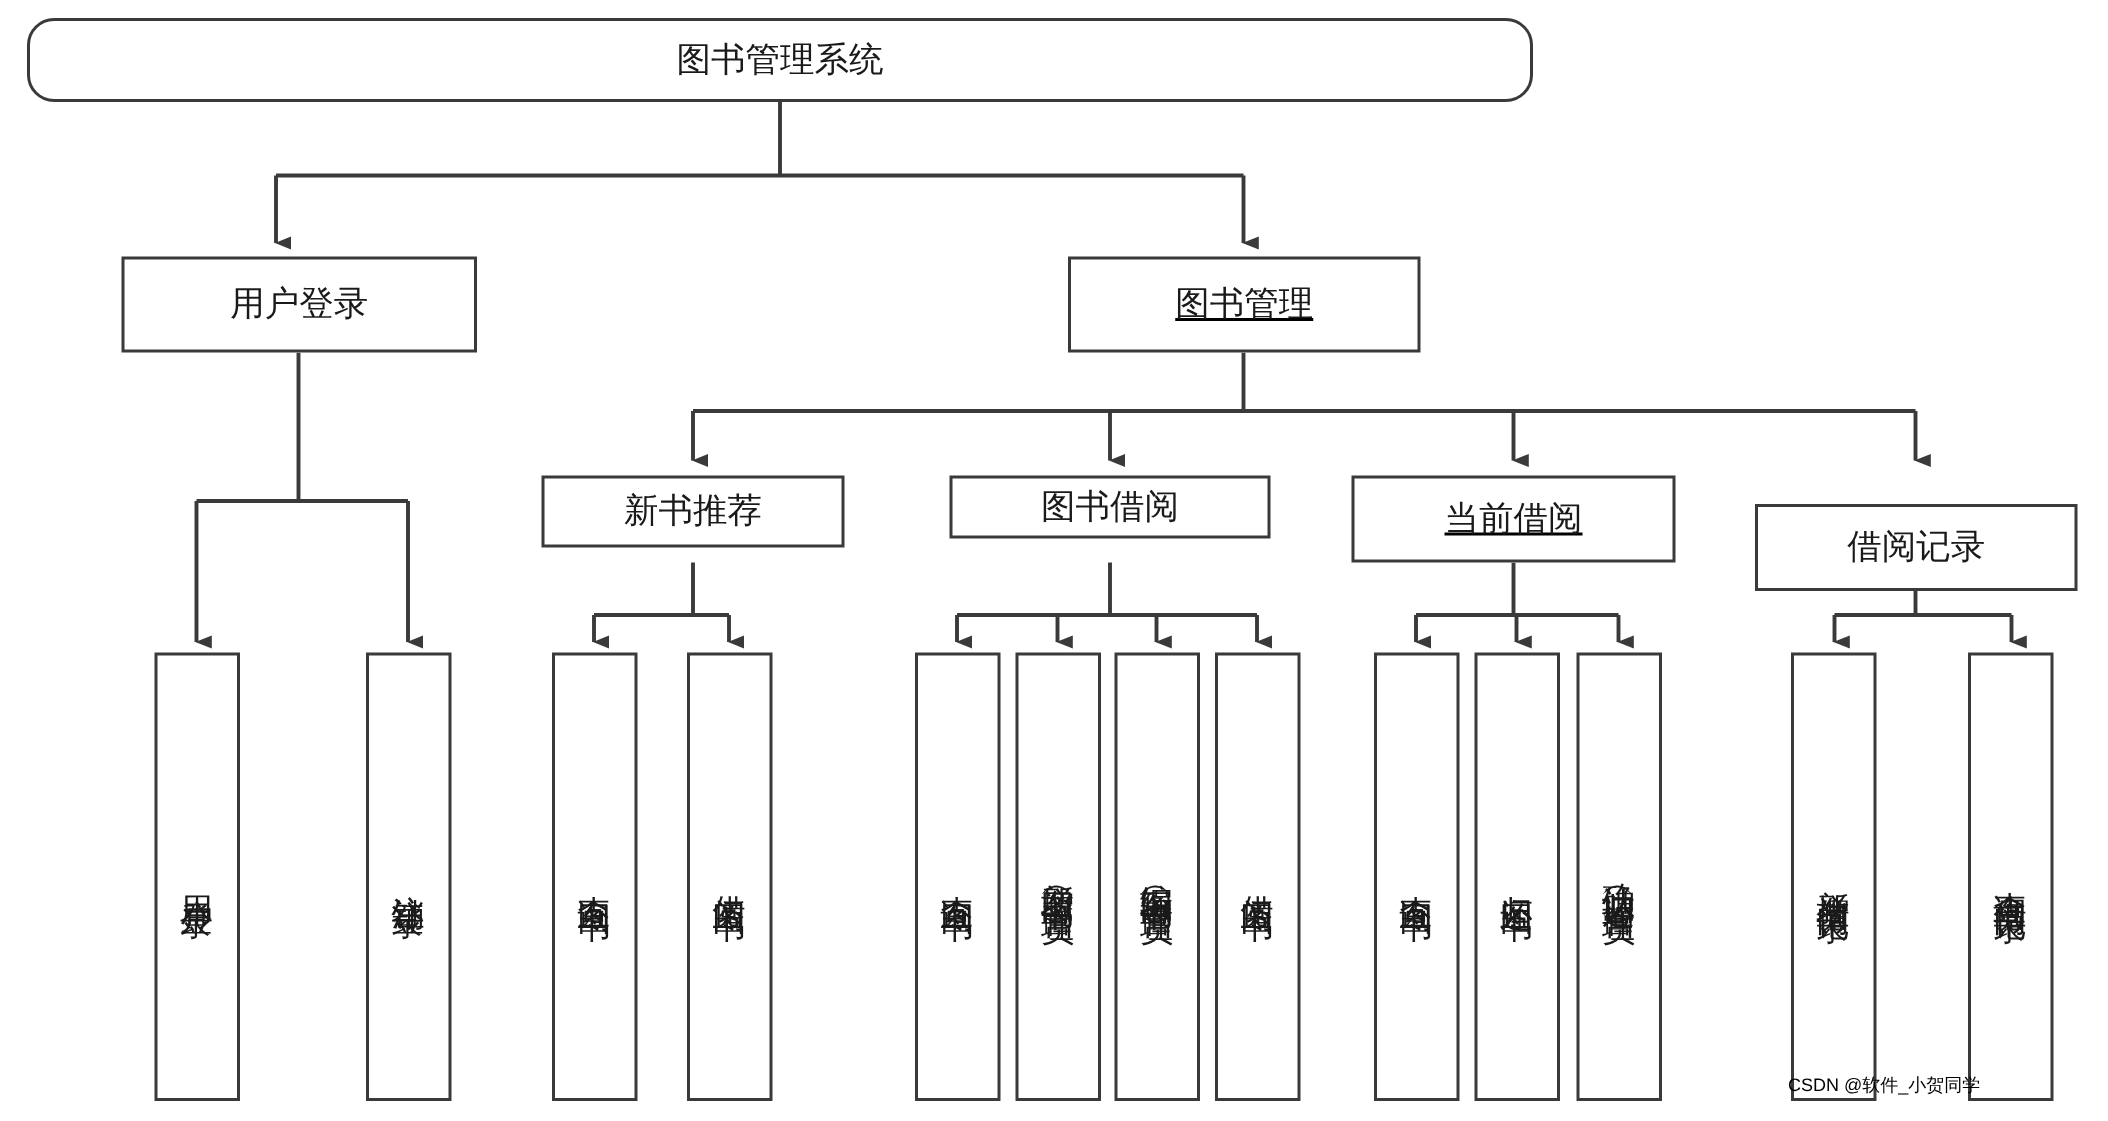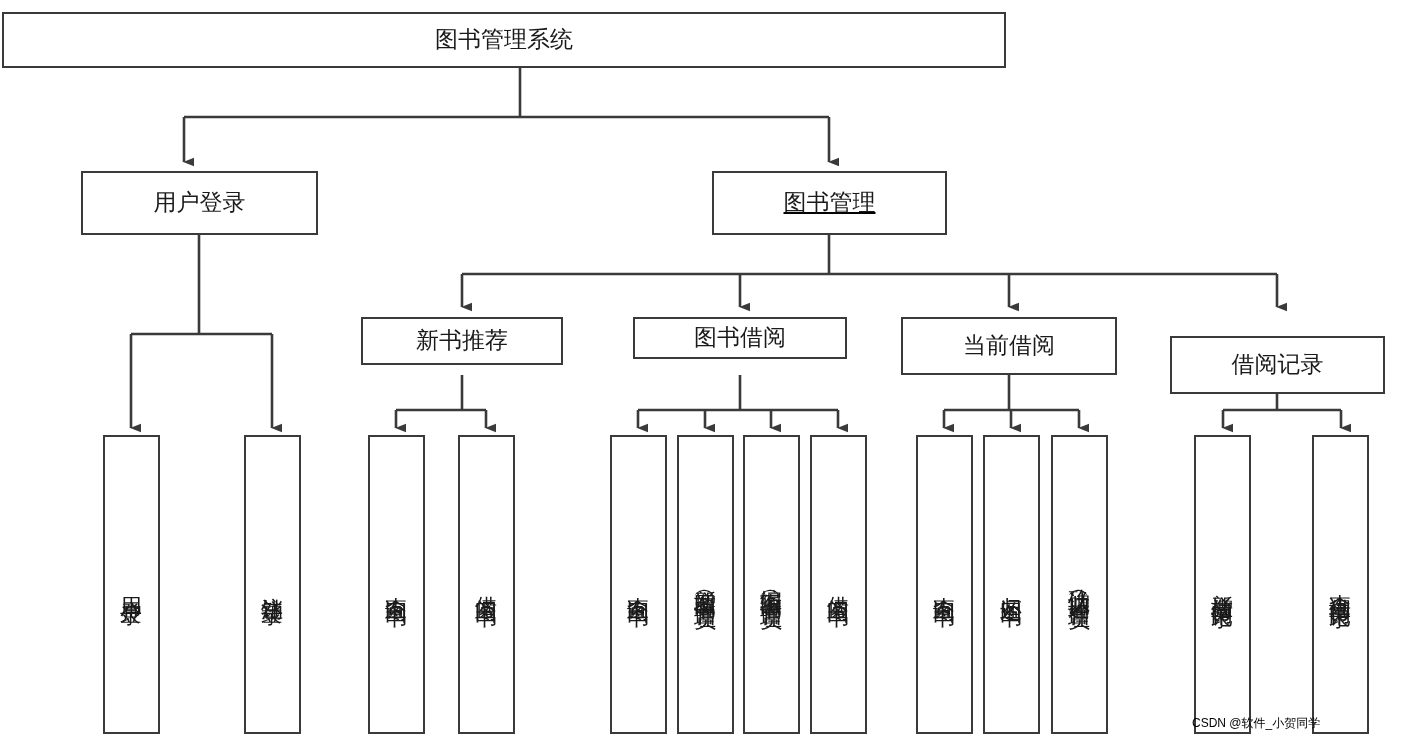--- a/index.html
+++ b/index.html
@@ -65,38 +65,38 @@
       <path d="M1011,410 L1011,428" marker-end="url(#arr)"></path>
       <path d="M1079,410 L1079,428" marker-end="url(#arr)"></path>
 
       <path d="M1277,375 L1277,410"></path>
       <path d="M1223,410 L1341,410"></path>
       <path d="M1223,410 L1223,428" marker-end="url(#arr)"></path>
       <path d="M1341,410 L1341,428" marker-end="url(#arr)"></path>
     </g>
   </svg>
 
-  <div class="node root h" style="left:2px;top:12px;width:1004px;height:56px;">
+  <div class="node root h" style="left:18px;top:12px;width:1004px;height:56px;border-radius:18px;">
     <span class="lbl">图书管理系统</span>
   </div>
 
   <div class="node h" style="left:81px;top:171px;width:237px;height:64px;">
     <span class="lbl">用户登录</span>
   </div>
   <div class="node h" style="left:712px;top:171px;width:235px;height:64px;text-decoration:underline;">
     <span class="lbl">图书管理</span>
   </div>
 
   <div class="node h" style="left:361px;top:317px;width:202px;height:48px;">
     <span class="lbl">新书推荐</span>
   </div>
   <div class="node h" style="left:633px;top:317px;width:214px;height:42px;">
     <span class="lbl">图书借阅</span>
   </div>
-  <div class="node h" style="left:901px;top:317px;width:216px;height:58px;">
+  <div class="node h" style="left:901px;top:317px;width:216px;height:58px;text-decoration:underline;">
     <span class="lbl">当前借阅</span>
   </div>
   <div class="node h" style="left:1170px;top:300px;width:215px;height:58px;margin-top:36px;">
     <span class="lbl">借阅记录</span>
   </div>
 
   <div class="node v" style="left:103px;top:435px;width:57px;height:299px;">
     <span class="lbl">用户登录</span>
   </div>
   <div class="node v" style="left:244px;top:435px;width:57px;height:299px;">

